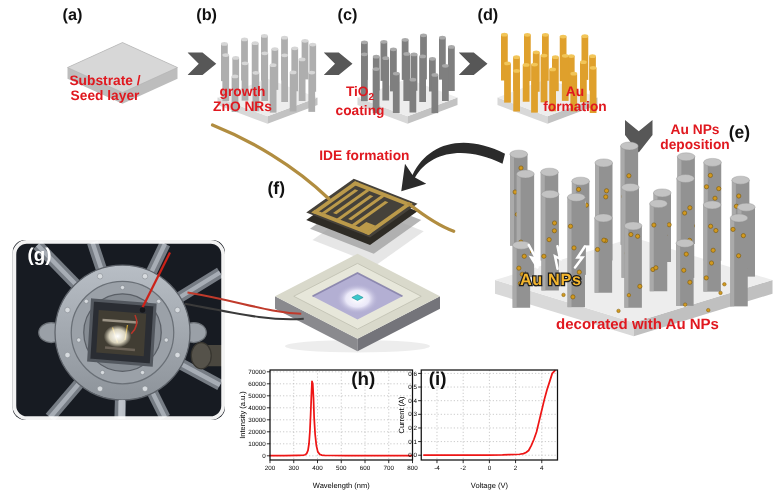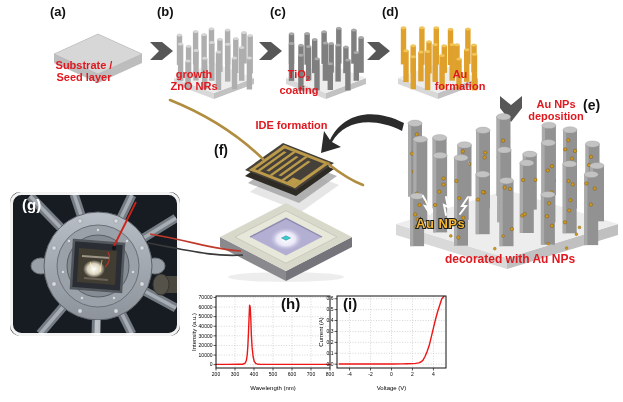--- a/index.html
+++ b/index.html
@@ -190,21 +190,21 @@
     </svg>
 
   <div class="caption" style="left:28px;top:60px;width:112px;">
     <div>Substrate /</div>
     <div>Seed layer</div>
   </div>
   <div class="caption" style="left:149px;top:69px;width:90px;">
     <div>growth</div>
     <div>ZnO NRs</div>
   </div>
-  <div class="caption" style="left:256px;top:69px;width:86px;">
+  <div class="caption" style="left:245px;top:69px;width:86px;">
     <div><span>TiO</span><sub>2</sub></div>
     <div>coating</div>
   </div>
   <div class="caption" style="left:416px;top:69px;width:88px;text-align:center;">
     <div>Au</div>
     <div>formation</div>
   </div>
 
   <svg class="abs" style="left:498px;top:96px;" width="26" height="28">
     <polygon points="2,0 2,12 13,26 24,12 24,0 13,9" style="fill:var(--arrow-gray,#575757)"></polygon>

